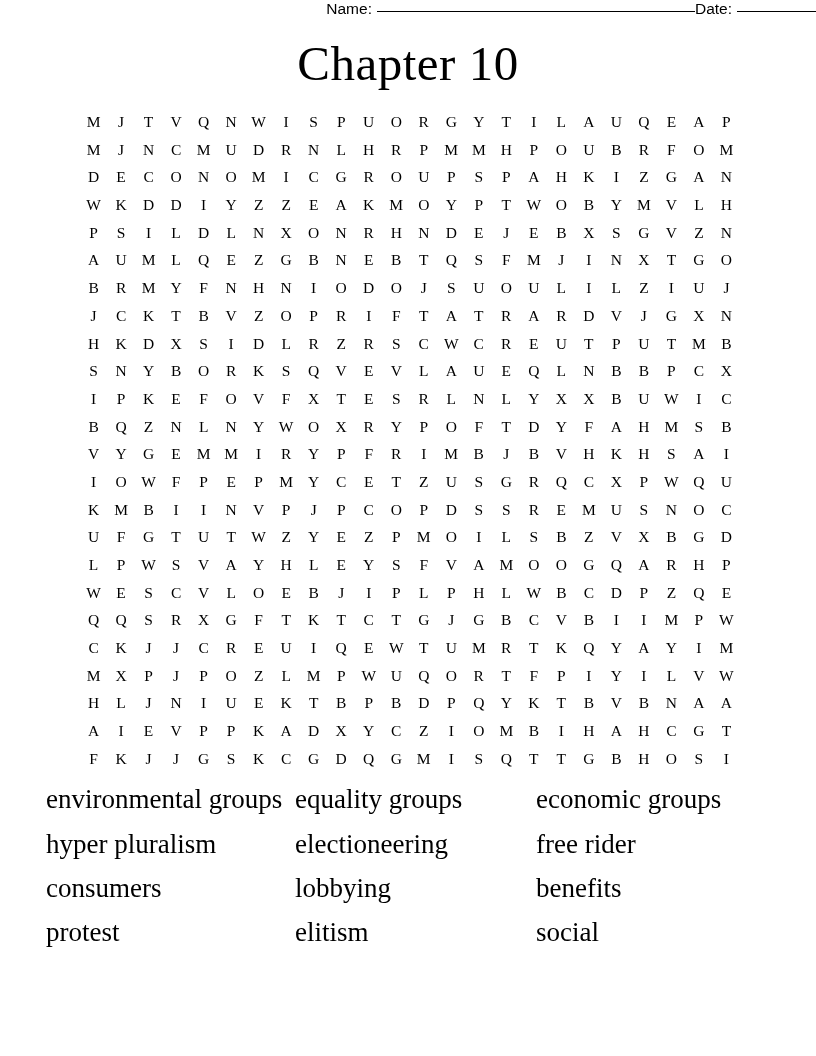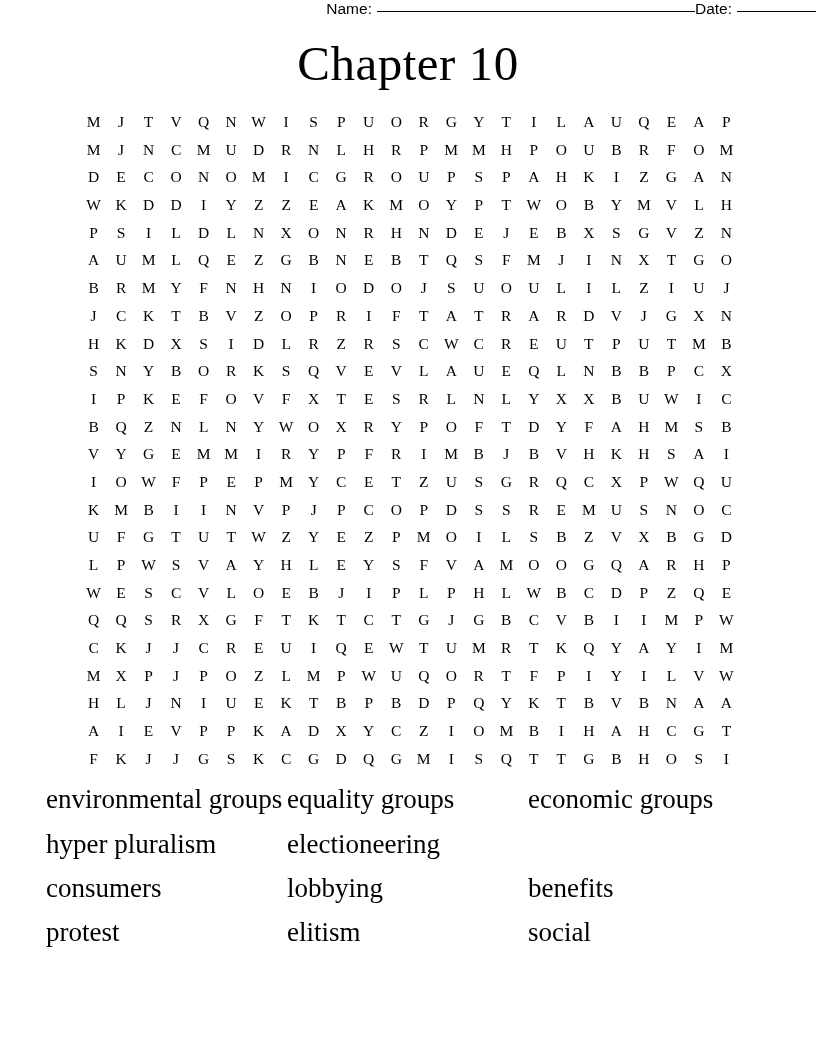--- a/index.html
+++ b/index.html
@@ -95,21 +95,21 @@
     height: 44.4px;
     align-items: center;
   }
   .word-cell {
     font-family: "Liberation Serif", "DejaVu Serif", serif;
     font-size: 27px;
     line-height: 26px;
     white-space: pre;
   }
   .word-cell.col-0 { flex: 0 0 241px; }
-  .word-cell.col-1 { flex: 0 0 241px; }
+  .word-cell.col-1 { flex: 0 0 241px; margin-left: 8px; }
   .word-cell.col-2 { flex: 0 0 242px; }
 </style>
 </head>
 <body>
 
 <div id="name-date-row">
   <span class="hdr-label" id="name-label">Name:</span>
   <span class="hdr-rule" id="name-rule"></span>
   <span class="hdr-label" id="date-label">Date:</span>
   <span class="hdr-rule" id="date-rule"></span>
@@ -746,20 +746,21 @@
 
 <div id="word-list">
     <div class="word-row">
       <span class="word-cell col-0">environmental groups</span>
       <span class="word-cell col-1">equality groups</span>
       <span class="word-cell col-2">economic groups</span>
     </div>
     <div class="word-row">
       <span class="word-cell col-0">hyper pluralism</span>
       <span class="word-cell col-1">electioneering</span>
+      <span class="word-cell col-2">free rider</span>
     </div>
     <div class="word-row">
       <span class="word-cell col-0">consumers</span>
       <span class="word-cell col-1">lobbying</span>
       <span class="word-cell col-2">benefits</span>
     </div>
     <div class="word-row">
       <span class="word-cell col-0">protest</span>
       <span class="word-cell col-1">elitism</span>
       <span class="word-cell col-2">social</span>

